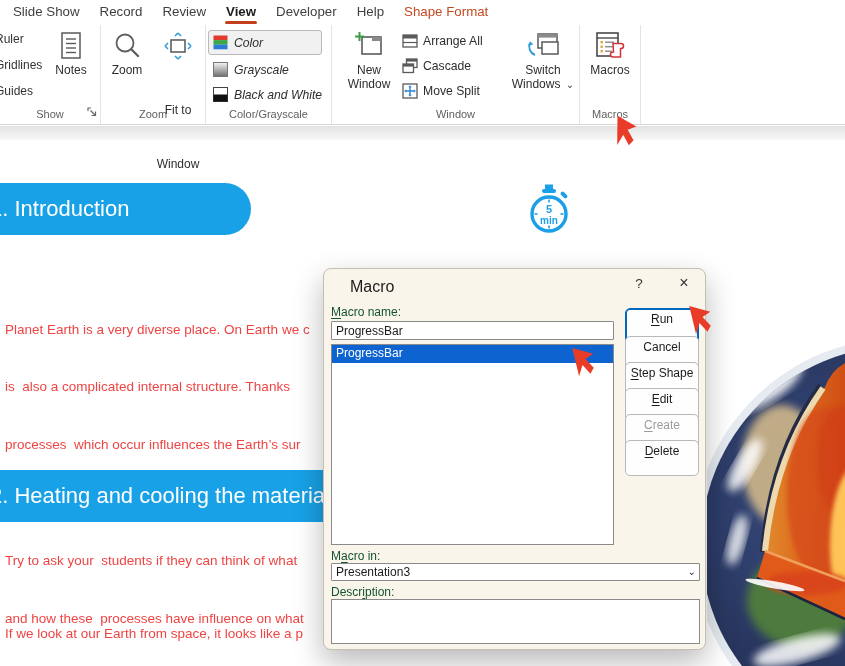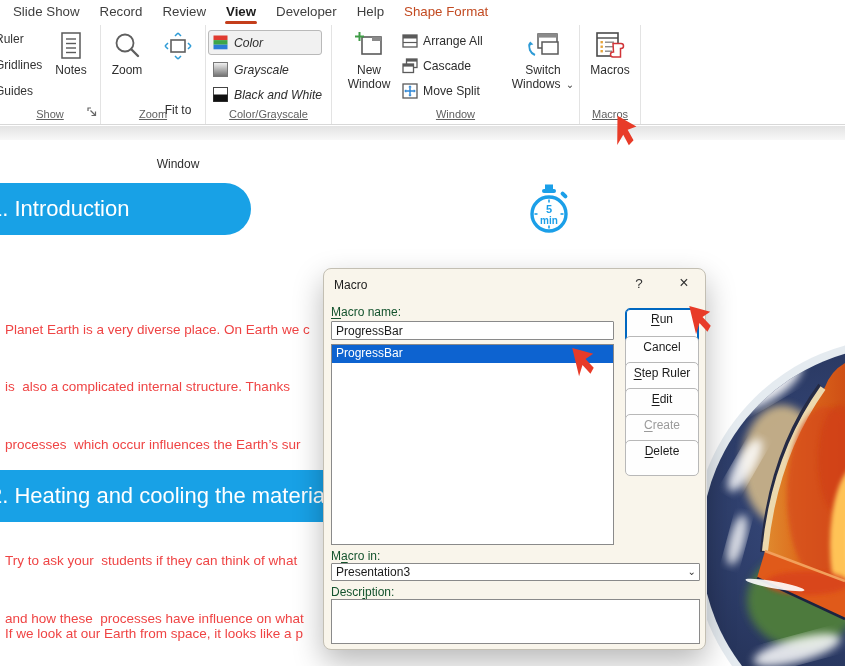--- a/index.html
+++ b/index.html
@@ -15,21 +15,21 @@
     line-height:24px;cursor:default;}
   .mtab.active{color:#1d1d1d;font-weight:bold;}
   .mtab.active::after{content:"";position:absolute;left:9px;right:9px;bottom:1px;height:3px;
     background:#c43e1b;border-radius:2px;}
   .mtab.accent{color:#c24a21;}
   
   .ribbon{position:absolute;left:0;top:25px;width:845px;height:100px;background:#fff;
     display:flex;box-sizing:border-box;border-bottom:1px solid #d8d8d8;}
   .rgroup{position:relative;height:99px;border-right:1px solid #e3e3e3;box-sizing:border-box;}
   .rgroup .gfooter{position:absolute;left:0;right:0;bottom:1px;height:16px;font-size:11px;
-    color:#5f5f5f;text-align:center;line-height:15px;text-decoration:underline;}
+    color:#5f5f5f;text-align:center;line-height:15px;}
   .launcher{position:absolute;right:3px;bottom:3px;}
   .g-show{width:101px;}
   .g-zoom{width:105px;}
   .g-color{width:126px;}
   .g-window{width:248px;}
   .g-macros{width:61px;}
   .g-rest{flex:1;border-right:none;}
   .chkcol{position:absolute;left:-5px;top:7px;}
   .chkrow{font-size:12px;color:#333;height:14px;margin-bottom:12px;white-space:nowrap;}
   .bigbtn{position:absolute;top:3px;display:flex;flex-direction:column;align-items:center;
@@ -55,21 +55,21 @@
   .para{position:absolute;left:5px;font-size:13.5px;line-height:19.3px;color:#ef4444;
     white-space:pre;}
   .para1{top:281px;}
   .para2{top:585px;}
   .timer{position:absolute;left:526px;top:183px;}
   .earth{position:absolute;left:707px;top:345px;}
   
   .dialog{position:absolute;left:323px;top:268px;width:383px;height:382px;
     background:#f9f5eb;border:1px solid #c3bfb3;border-radius:8px;box-sizing:border-box;
     box-shadow:0 12px 30px rgba(0,0,0,.28);z-index:40;font-size:12px;color:#1b1b1b;}
-  .dlg-title{position:absolute;left:10px;top:9px;font-size:12px;color:#1b1b1b;}
+  .dlg-title{position:absolute;left:26px;top:9px;font-size:16px;color:#1b1b1b;}
   .dlg-help{position:absolute;left:306px;top:7px;width:18px;text-align:center;
     font-size:13.5px;color:#333;cursor:default;}
   .dlg-close{position:absolute;left:350px;top:5px;width:20px;text-align:center;
     font-size:16px;color:#333;cursor:default;}
   .dlg-label{position:absolute;left:7px;color:#14532d;}
   .ak{text-decoration:underline;text-underline-offset:2px;}
   .dlg-input{position:absolute;left:7px;top:52px;width:283px;height:19px;
     border:1px solid #8a8a8a;background:#fff;font-family:inherit;font-size:12px;
     padding:0 4px;box-sizing:border-box;border-radius:1px;color:#1b1b1b;}
   .dlg-list{position:absolute;left:7px;top:75px;width:283px;height:201px;
@@ -383,21 +383,21 @@
 
   <div class="dlg-label" style="top:36px;"><span class="ak">M</span><span>acro name:</span></div>
   <input class="dlg-input" value="ProgressBar" style="">
 
   <div class="dlg-list">
     <div class="dlg-listitem">ProgressBar</div>
   </div>
 
   <div class="dlg-btn default" style="top:39px;"><span class="ak">R</span><span>un</span></div>
   <div class="dlg-btn" style="top:67px;">Cancel</div>
-  <div class="dlg-btn" style="top:93px;"><span class="ak">S</span><span>tep Ruler</span></div>
+  <div class="dlg-btn" style="top:93px;"><span class="ak">S</span><span>tep Shape</span></div>
   <div class="dlg-btn" style="top:119px;"><span class="ak">E</span><span>dit</span></div>
   <div class="dlg-btn disabled" style="top:145px;"><span class="ak">C</span><span>reate</span></div>
   <div class="dlg-btn" style="top:171px;"><span class="ak">D</span><span>elete</span></div>
 
   <div class="dlg-label" style="top:280px;"><span>M</span><span class="ak">a</span><span>cro in:</span></div>
   <div class="dlg-combo">
     <span>Presentation3</span>
     <span class="cchev">⌄</span>
   </div>
 

